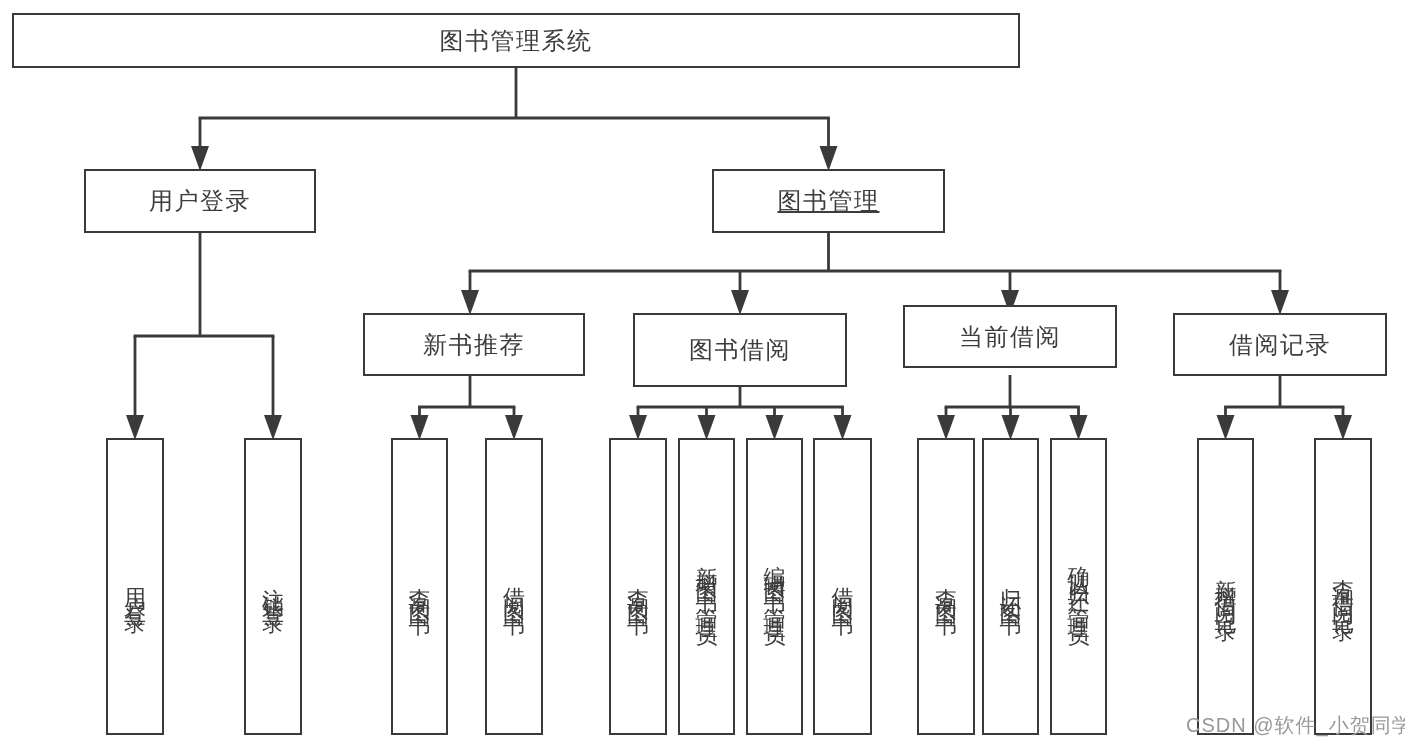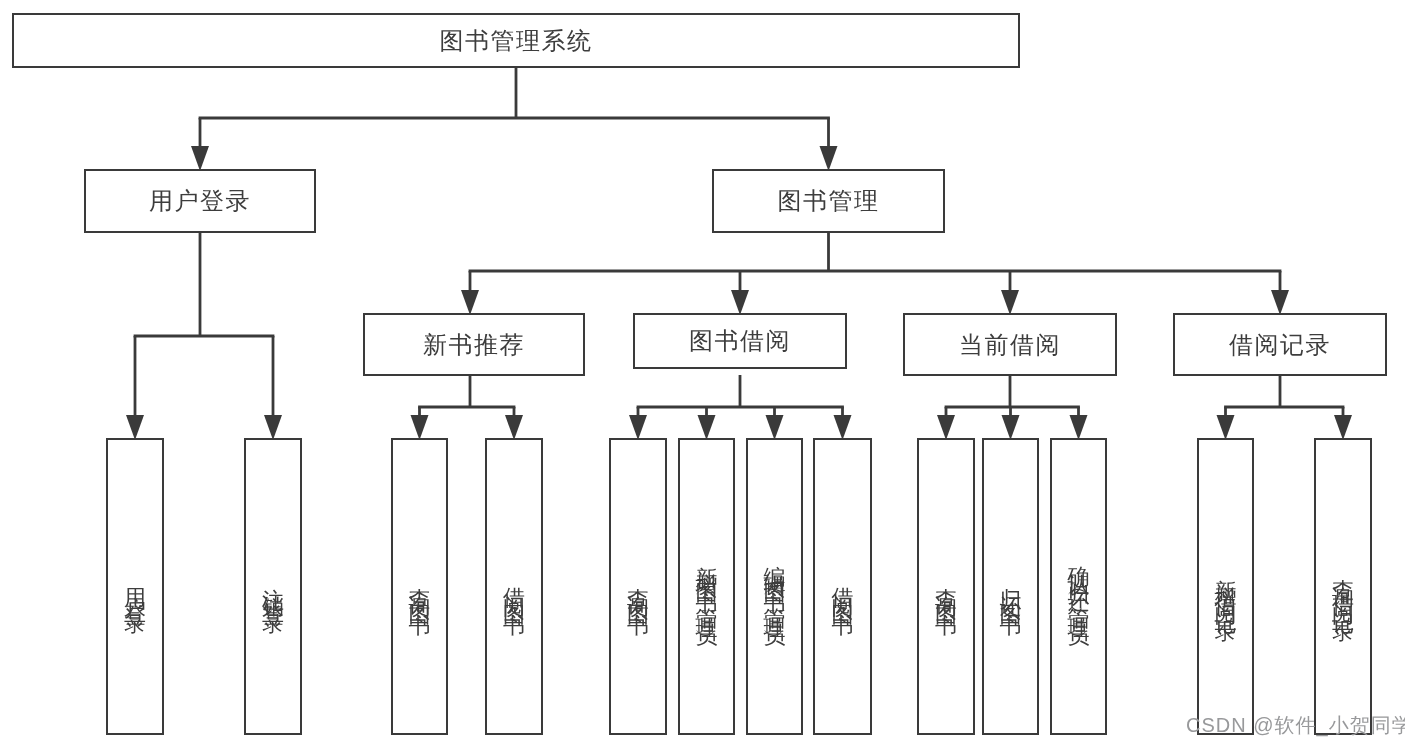--- a/index.html
+++ b/index.html
@@ -101,30 +101,30 @@
       <line x1="1343" y1="407" x2="1343" y2="422" class="cline"></line>
       <polygon points="1334,415 1352,415 1343,440" class="ahead"></polygon>
     </svg>
   <div id="nodes">
       <div class="node" style="left: 12px; top: 13px; width: 1008px; height: 55px;">
         <span class="lbl">图书管理系统</span>
       </div>
       <div class="node" style="left: 84px; top: 169px; width: 232px; height: 64px;">
         <span class="lbl">用户登录</span>
       </div>
-      <div class="node" style="left: 712px; top: 169px; width: 233px; height: 64px;">
+      <div class="node" style="left: 712px; top: 169px; width: 233px; height: 64px; text-decoration: underline;">
         <span class="lbl">图书管理</span>
       </div>
       <div class="node" style="left: 363px; top: 313px; width: 222px; height: 63px;">
         <span class="lbl">新书推荐</span>
       </div>
-      <div class="node" style="left: 633px; top: 313px; width: 214px; height: 56px;">
+      <div class="node" style="left: 633px; top: 313px; width: 214px; height: 74px;">
         <span class="lbl">图书借阅</span>
       </div>
-      <div class="node" style="left: 903px; top: 313px; width: 214px; height: 63px;">
+      <div class="node" style="left: 903px; top: 305px; width: 214px; height: 63px;">
         <span class="lbl">当前借阅</span>
       </div>
       <div class="node" style="left: 1173px; top: 313px; width: 214px; height: 63px;">
         <span class="lbl">借阅记录</span>
       </div>
       <div class="node v" style="left: 106px; top: 438px; width: 58px; height: 297px;">
         <span class="lbl">用户登录</span>
       </div>
       <div class="node v" style="left: 244px; top: 438px; width: 58px; height: 297px;">
         <span class="lbl">注销登录</span>

